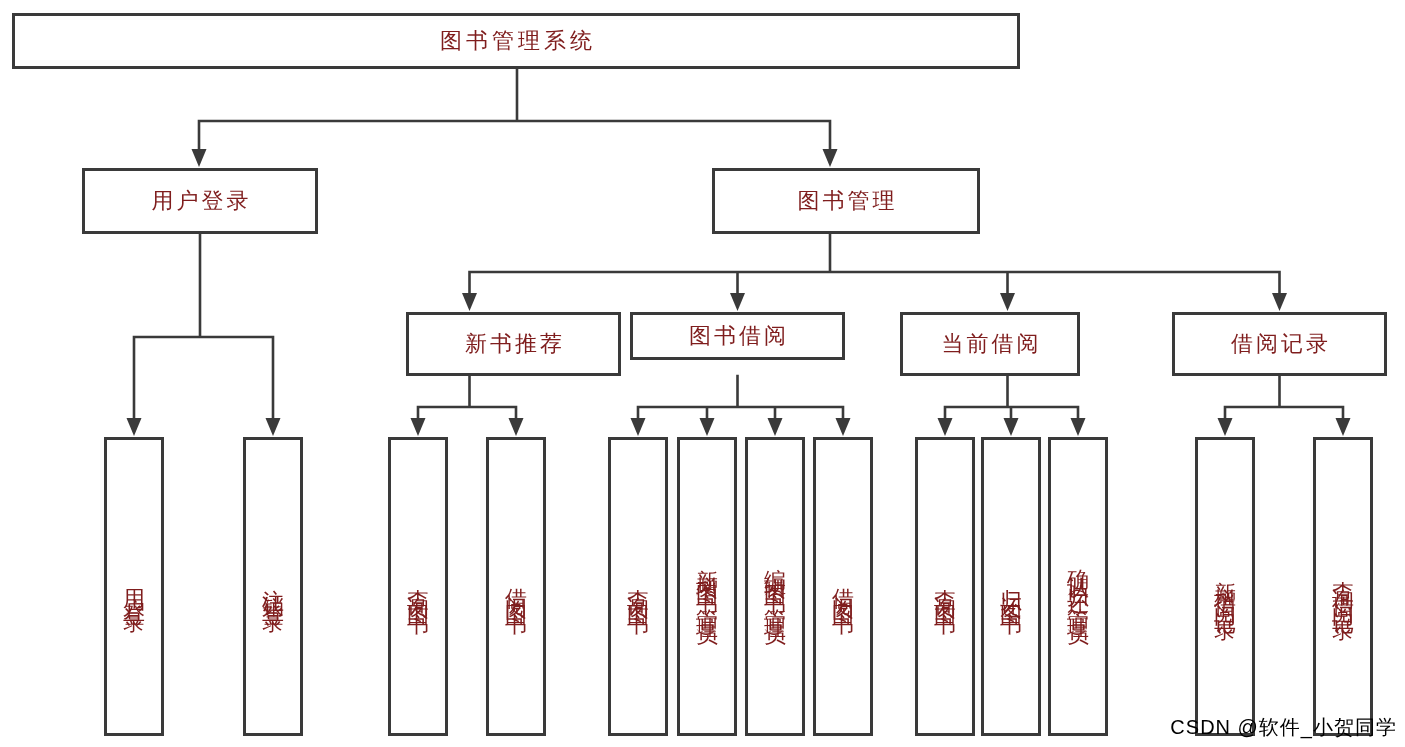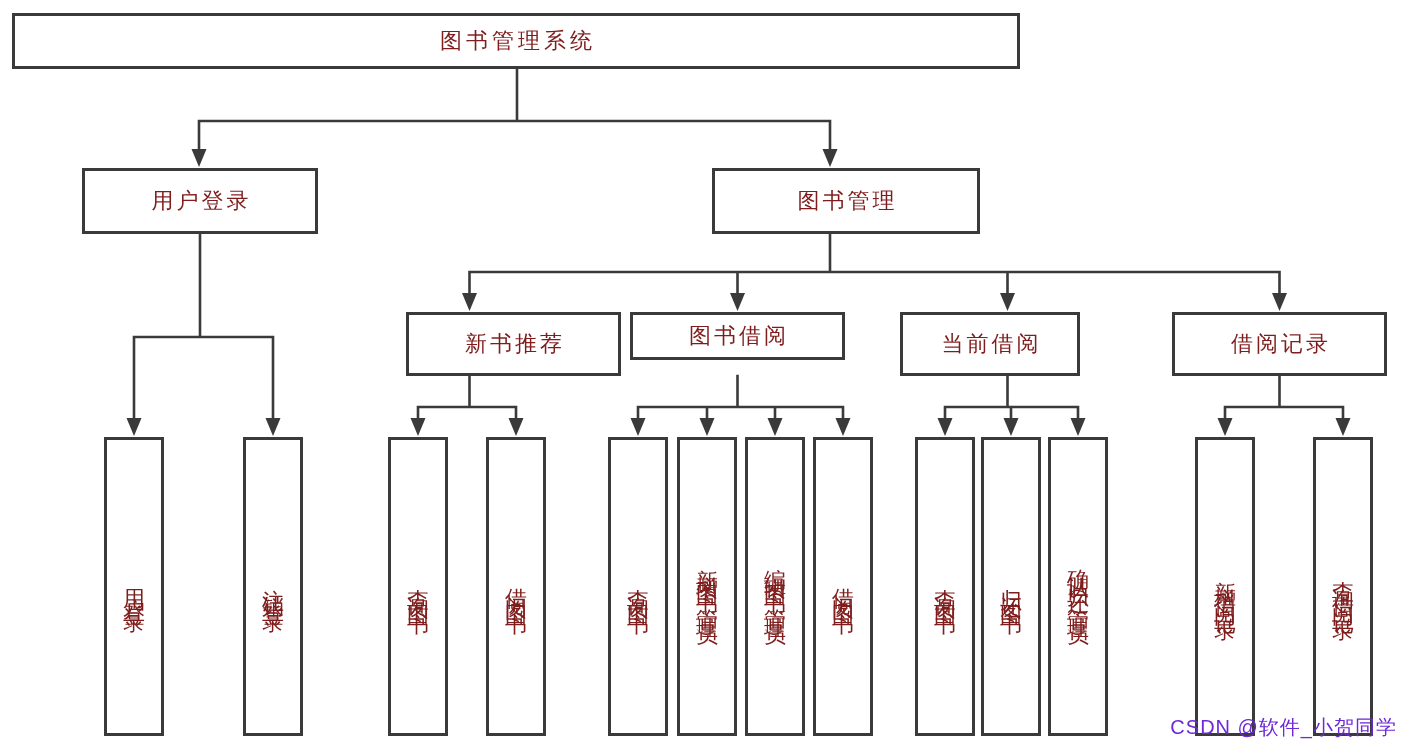--- a/index.html
+++ b/index.html
@@ -33,21 +33,21 @@
     text-orientation:mixed;
     font-size:22px;
     line-height:1;
     letter-spacing:8px;
   }
   .watermark{
     position:absolute;
     right:8px;
     bottom:6px;
     font-size:20px;
-    color:#6d28d9;
+    color:#000000;
     letter-spacing:1px;
     white-space:nowrap;
   }
 </style>
 </head>
 <body>
 
 <div class="canvas">
 
   <svg class="wires" viewBox="0 0 1405 747" xmlns="http://www.w3.org/2000/svg">

